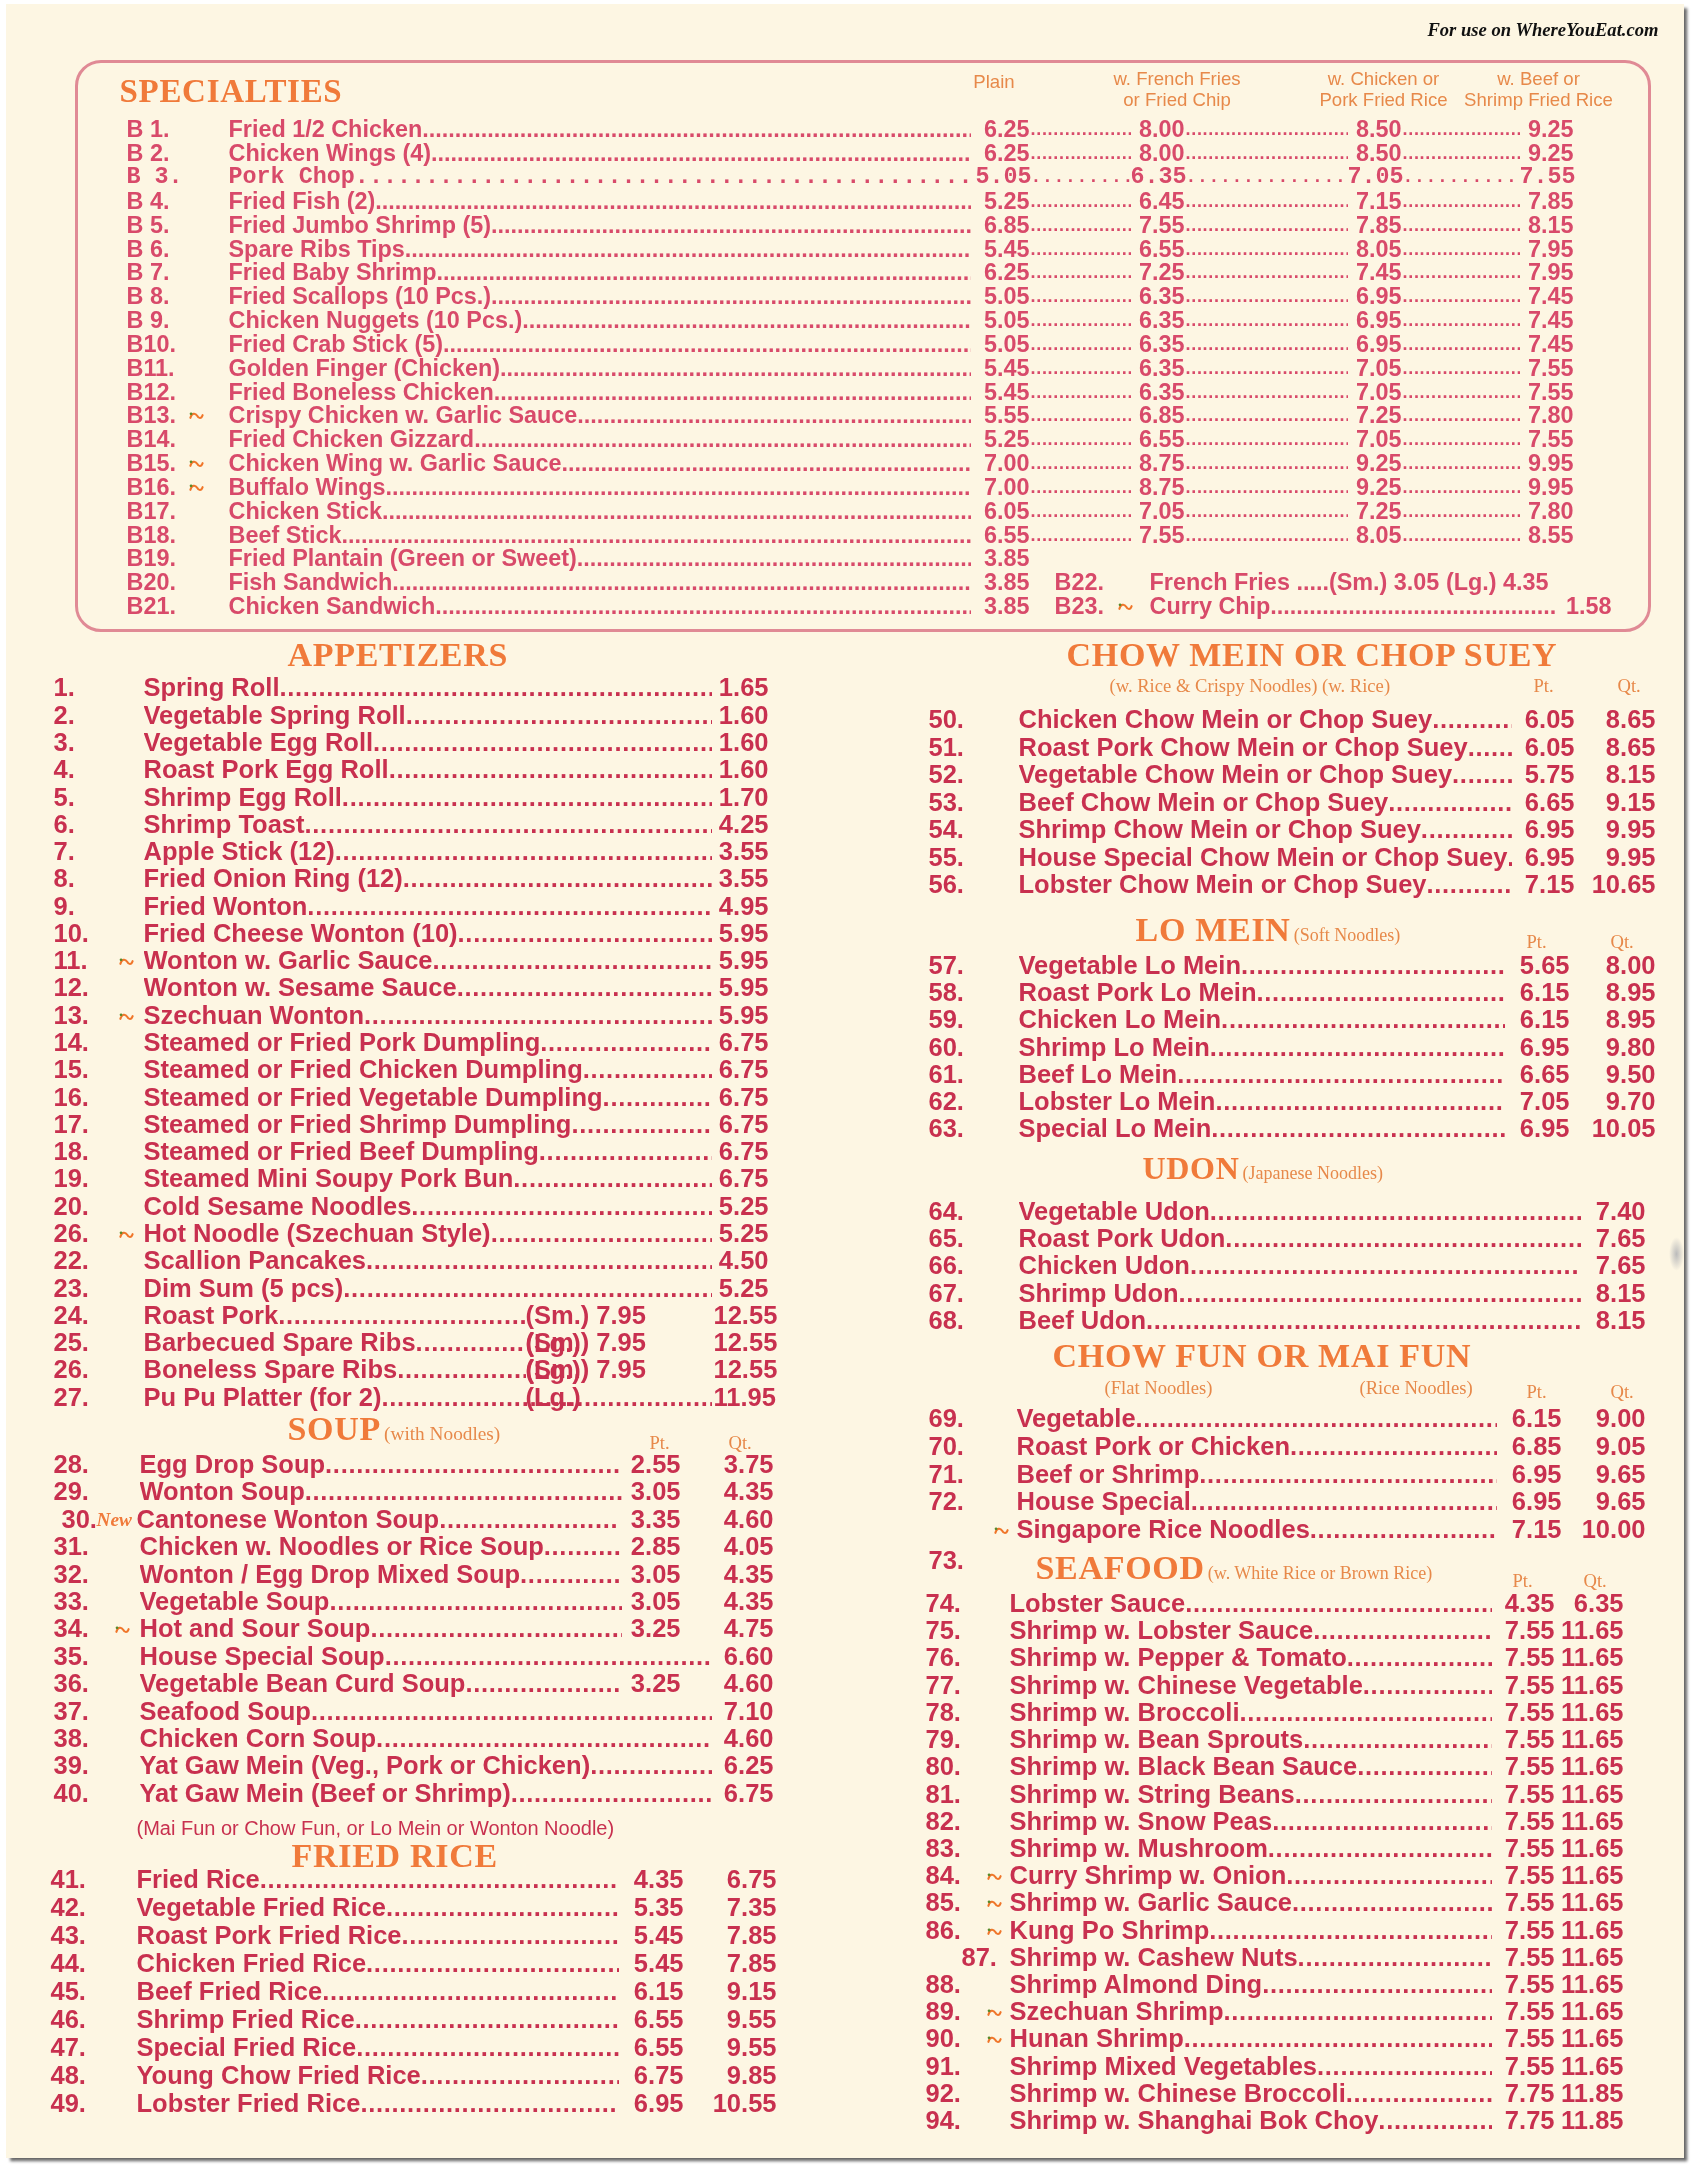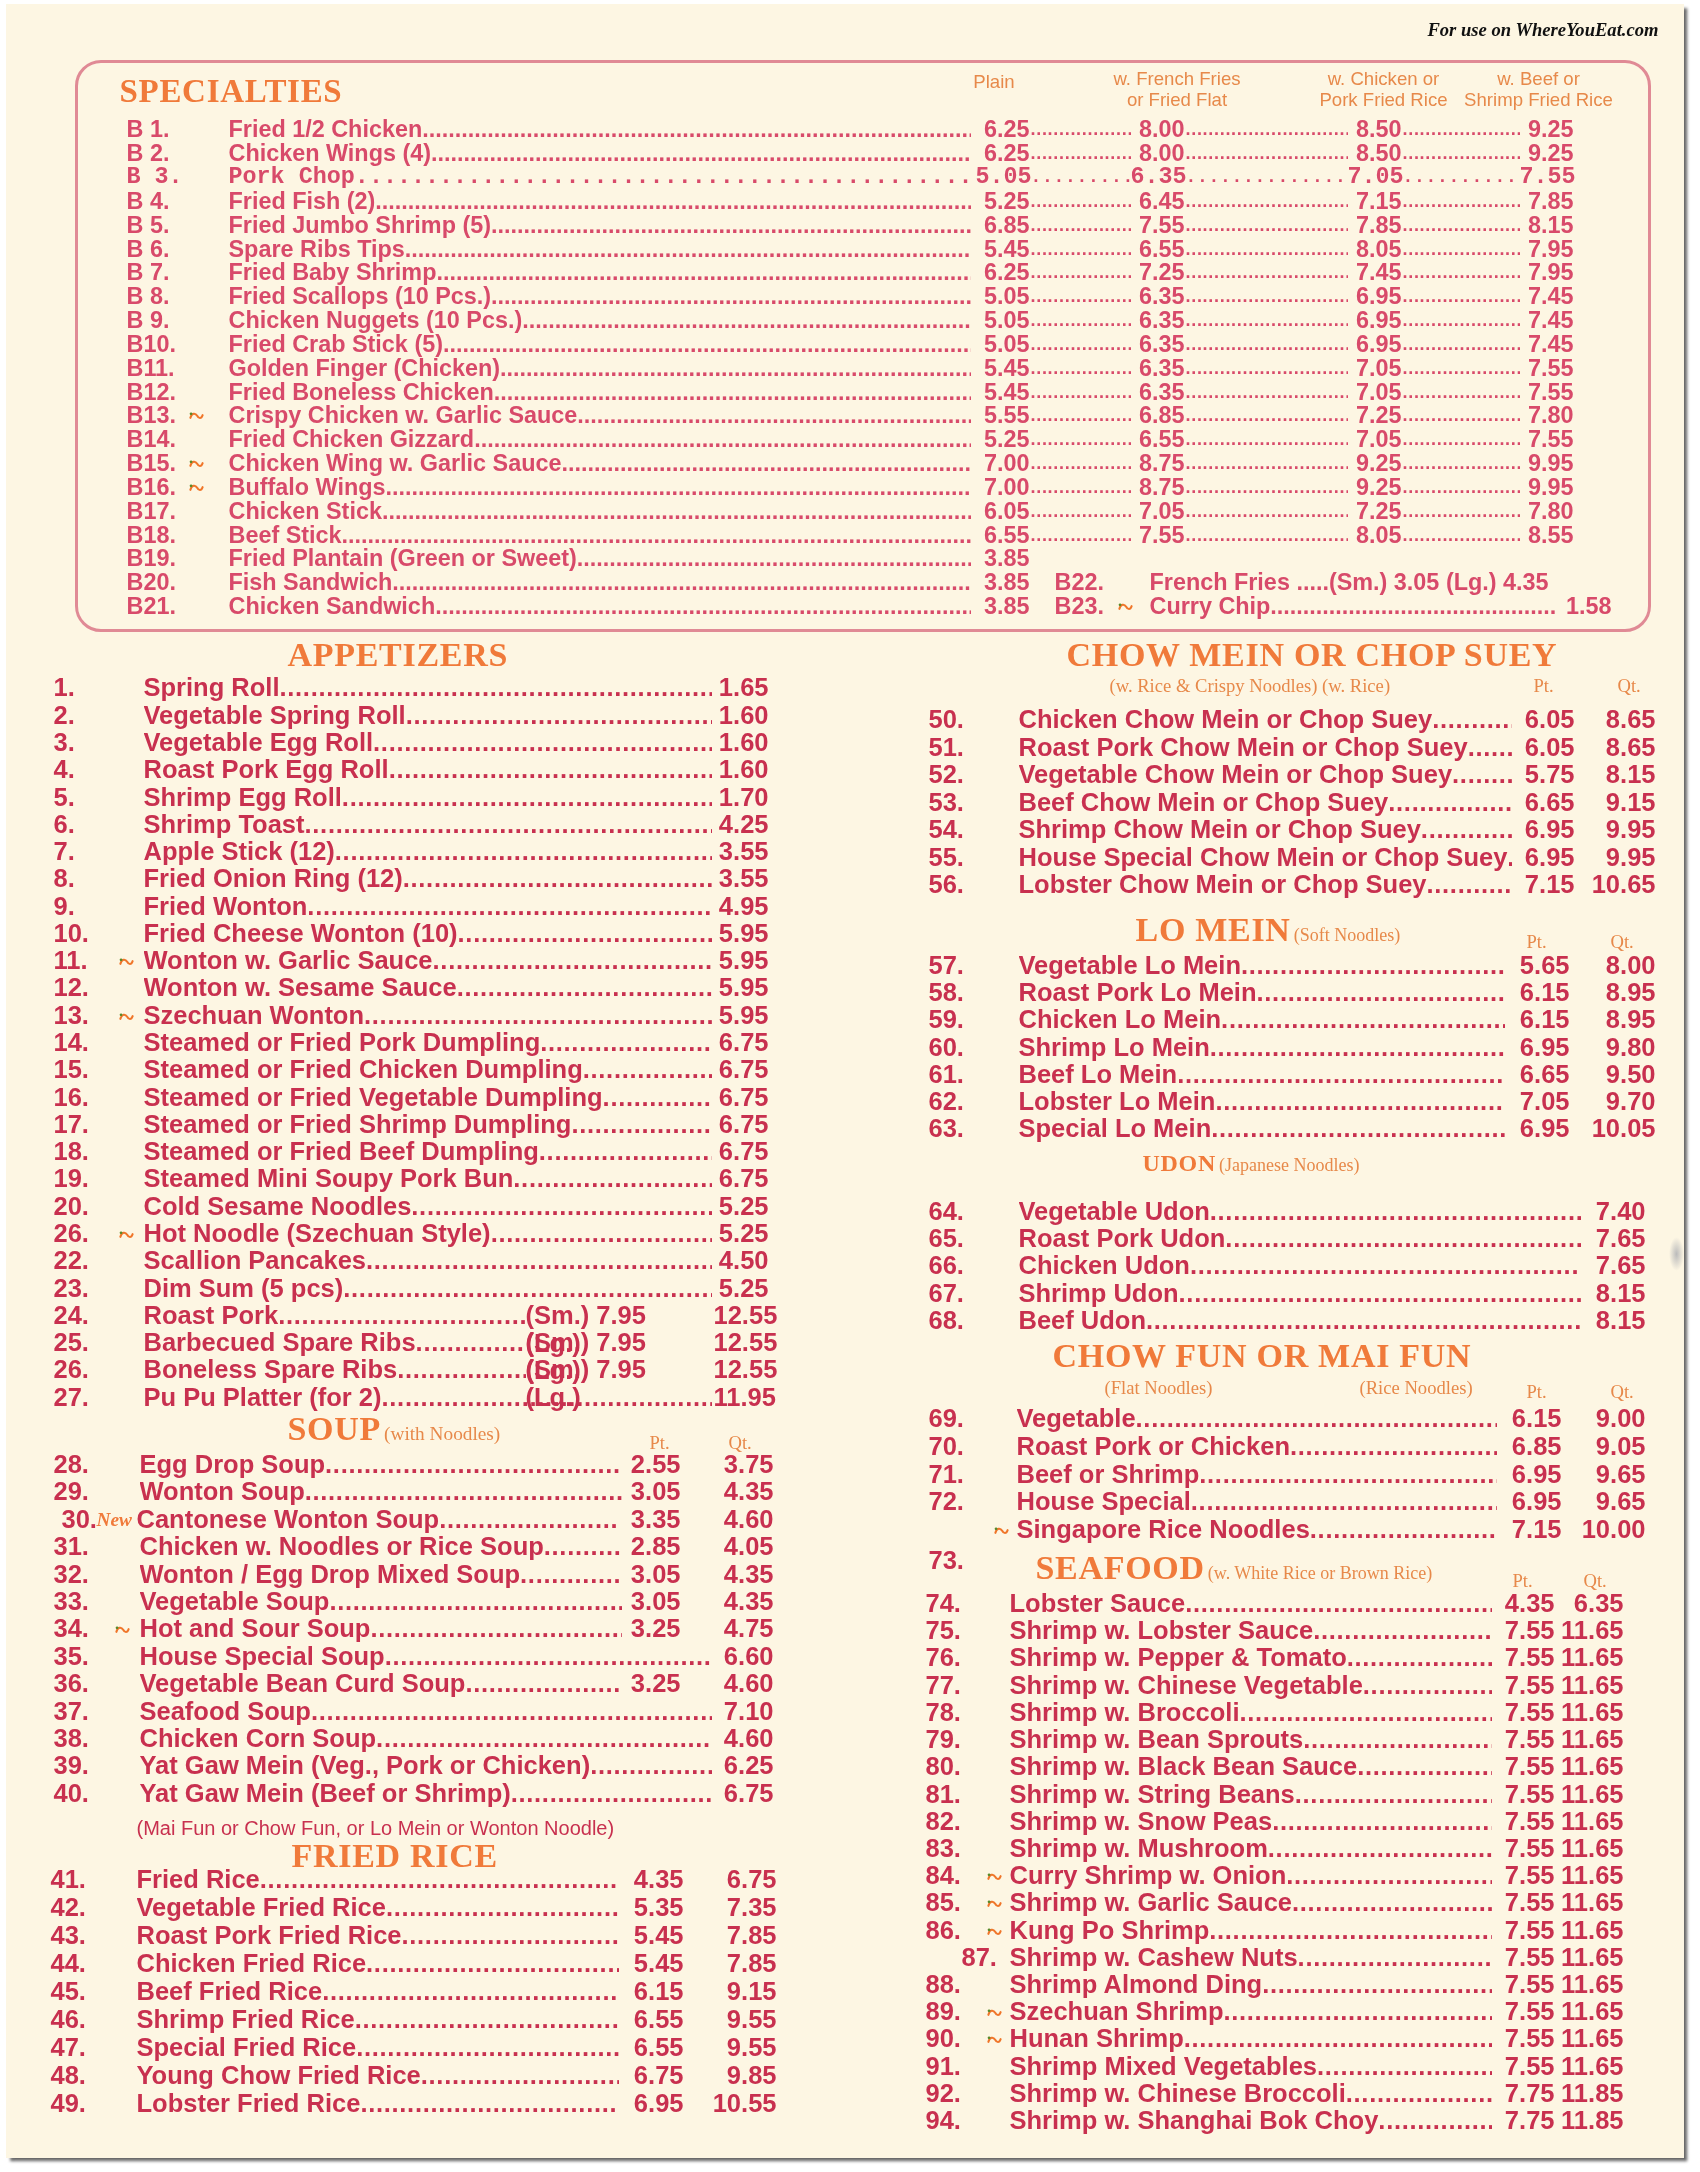--- a/index.html
+++ b/index.html
@@ -32,21 +32,21 @@
   <div class="watermark">For use on WhereYouEat.com</div>
 
   <div class="spec-box"></div>
   <div class="sec-title" style="position:absolute;left:114px;top:69px;font-size:33px;">SPECIALTIES</div>
 
   <div class="colhdr" style="left:961px;top:68px;width:55px;">
     <span>Plain</span>
   </div>
   <div class="colhdr" style="left:1089px;top:65px;width:165px;">
     <div>w. French Fries</div>
-    <div>or Fried Flat</div>
+    <div>or Fried Chip</div>
   </div>
   <div class="colhdr" style="left:1302px;top:65px;width:152px;">
     <div>w. Chicken or</div>
     <div>Pork Fried Rice</div>
   </div>
   <div class="colhdr" style="left:1454px;top:65px;width:158px;">
     <div>w. Beef or</div>
     <div>Shrimp Fried Rice</div>
   </div>
 
@@ -701,21 +701,21 @@
       </div>
       <div class="row" style="left: 923px; top: 1111px; width: 689px;">
         <span class="num" style="left: 0px;">63.</span>
         <span class="name" style="width: 486px; left: 90px;">Special Lo Mein<span class="dots">................................................................................................................................................................</span></span>
         <span class="price" style="left: 572px; width: 69px;">6.95</span>
         <span class="price" style="left: 658px; width: 69px;">10.05</span>
       </div>
     </div>
 
   <div style="position:absolute;left:1137px;top:1146px;white-space:nowrap;">
-    <span class="sec-title" style="font-size:24px;">UDON</span>
+    <span class="sec-title" style="font-size:32px;">UDON</span>
     <span class="sub">(Japanese Noodles)</span>
   </div>
   <div id="ud-rows">
       <div class="row" style="left: 923px; top: 1194px; width: 689px;">
         <span class="num" style="left: 0px;">64.</span>
         <span class="name" style="width: 562px; left: 90px;">Vegetable Udon<span class="dots">................................................................................................................................................................</span></span>
         <span class="price" style="left: 655px; width: 62px;">7.40</span>
       </div>
       <div class="row" style="left: 923px; top: 1221px; width: 689px;">
         <span class="num" style="left: 0px;">65.</span>

